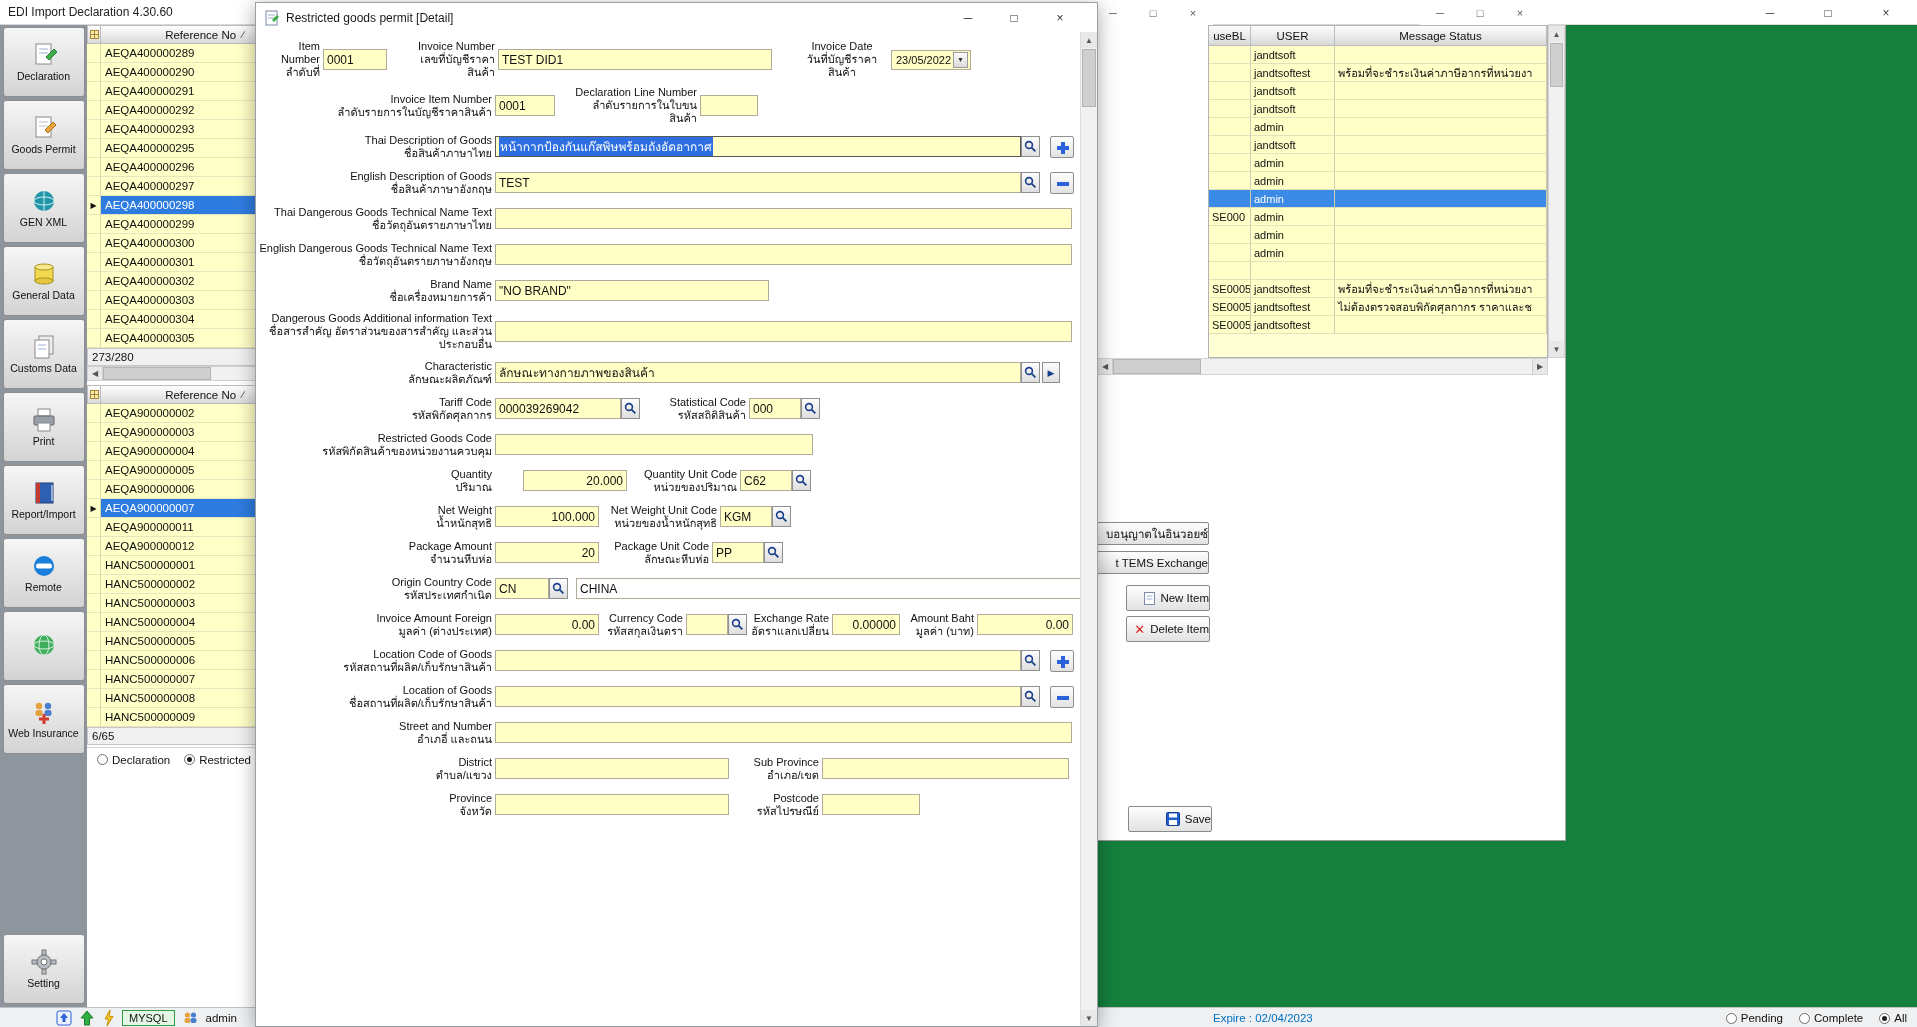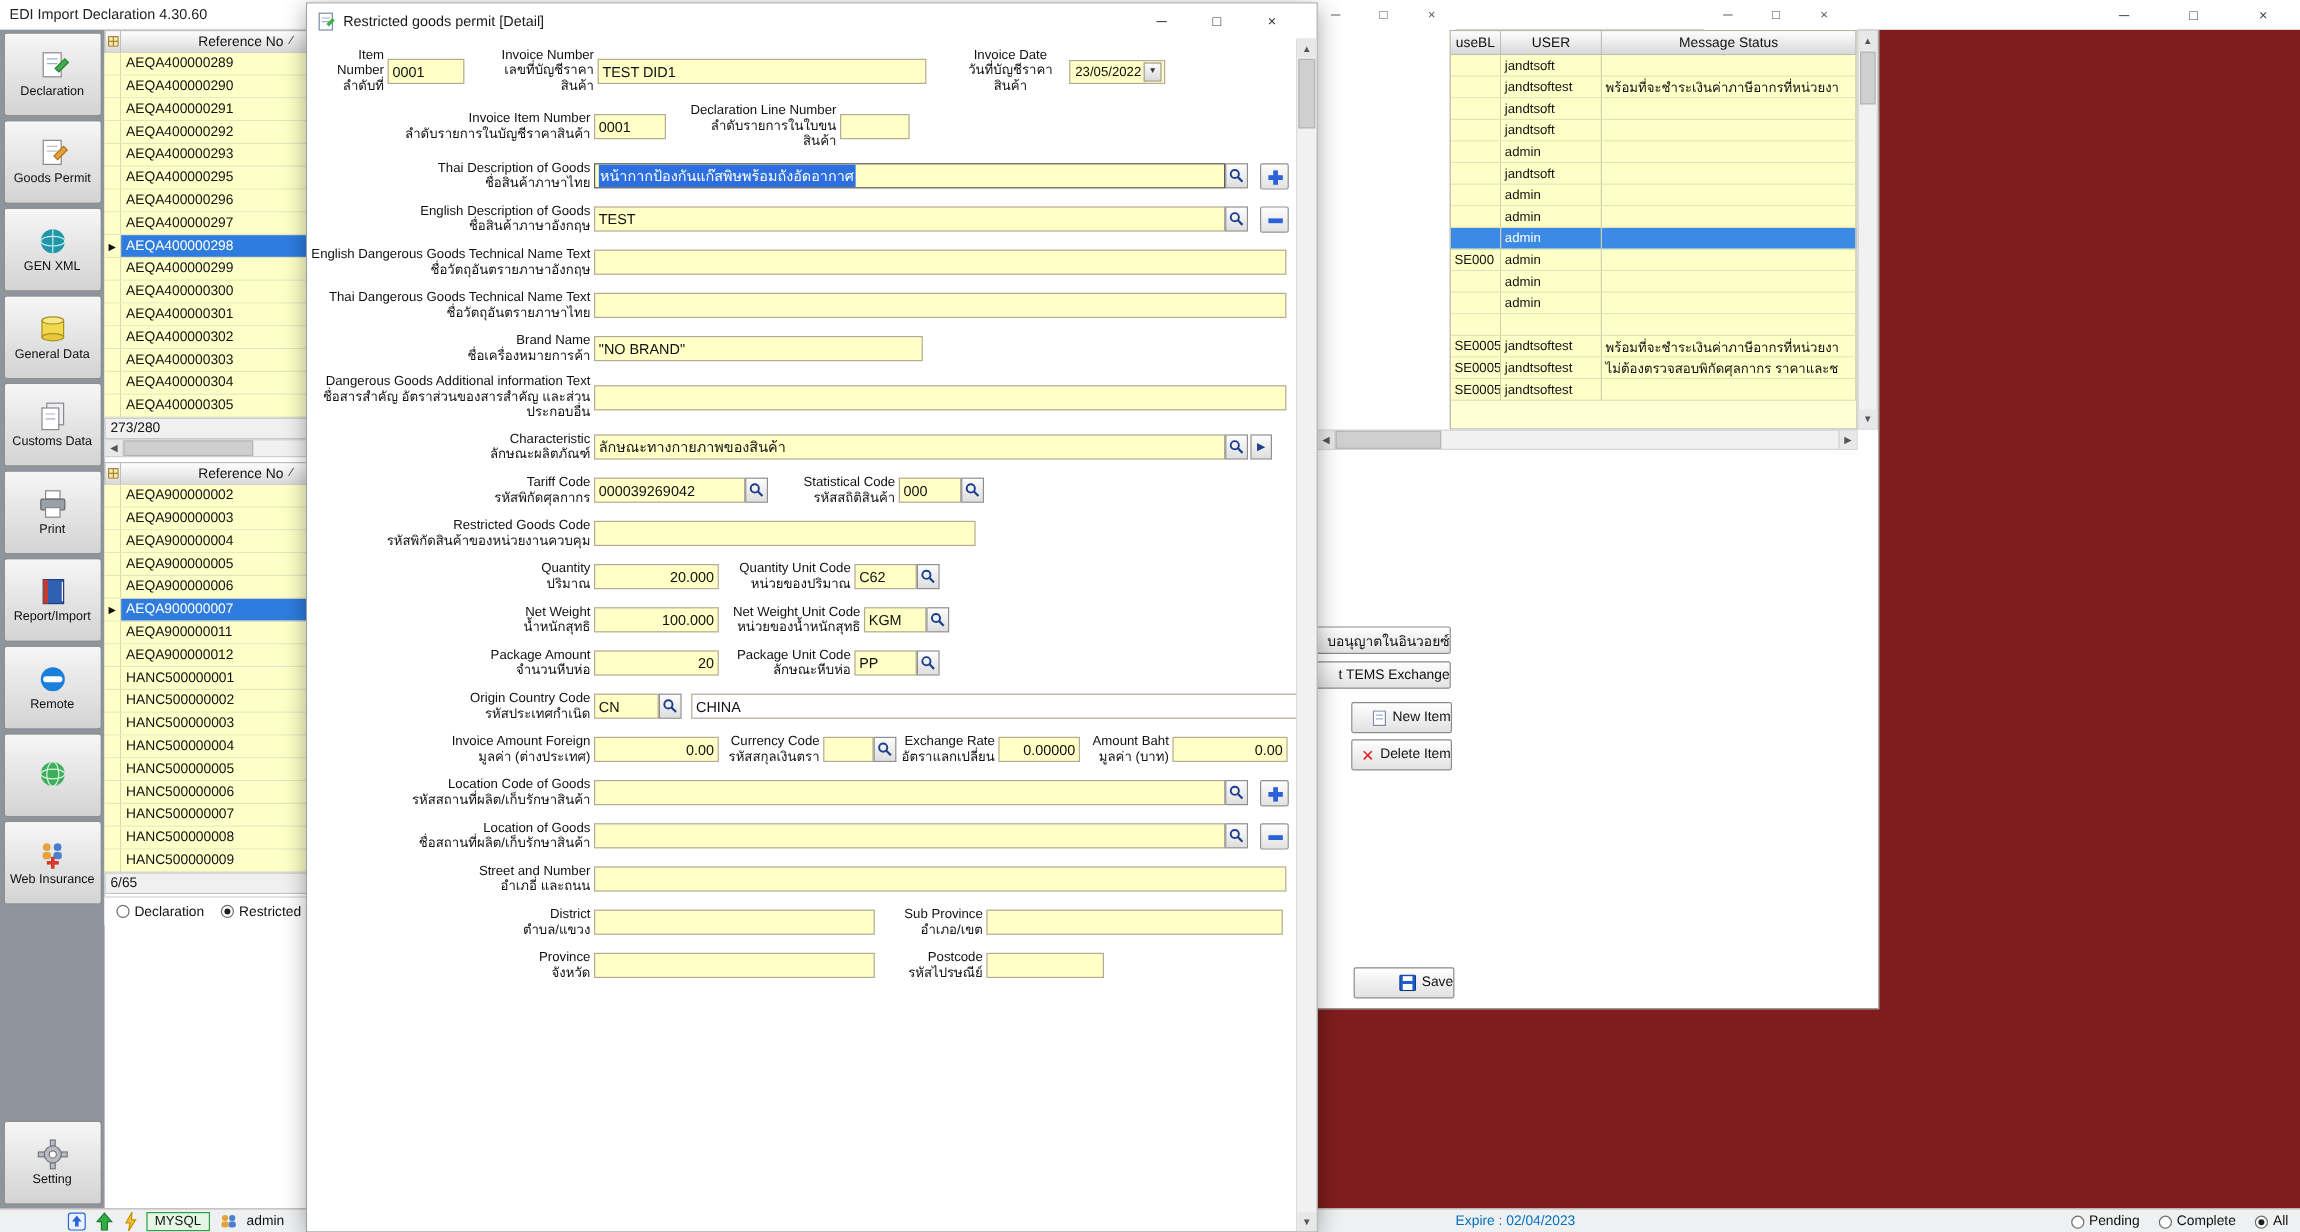--- a/index.html
+++ b/index.html
@@ -1,18 +1,18 @@
 <!DOCTYPE html>
 <html><head>
 <meta charset="utf-8">
 <style>
 *{margin:0;padding:0;box-sizing:border-box;}
 html,body{width:1917px;height:1027px;}
 body{font-family:"Liberation Sans","DejaVu Sans",sans-serif;font-size:12px;color:#111;}
-.app{position:relative;width:1917px;height:1027px;background:#7f1d1d;overflow:hidden;}
+.app{position:relative;width:1917px;height:1027px;background:#15803d;overflow:hidden;}
 
 
 .main-titlebar{position:absolute;top:0;left:0;right:0;height:25px;background:#fff;border-bottom:1px solid #d9d9d9;display:flex;align-items:center;padding-left:8px;z-index:2;}
 .main-titlebar .title{font-size:12px;color:#222;}
 .winctl{display:flex;height:25px;}
 .winctl span{width:58px;display:flex;align-items:center;justify-content:center;font-size:12px;color:#444;}
 .winctl.main{position:absolute;right:2px;top:0;}
 .ghost-ctl{position:absolute;top:0;height:25px;display:flex;z-index:3;background:#fff;}
 .ghost-ctl span{width:40px;display:flex;align-items:center;justify-content:center;font-size:11px;color:#555;}
 
@@ -681,32 +681,32 @@
             <svg width="13" height="13">
               <circle cx="5" cy="5" r="3.4" fill="none" stroke="#1b3f8b" stroke-width="1.6"></circle>
               <line x1="7.6" y1="7.6" x2="11.4" y2="11.4" stroke="#1b3f8b" stroke-width="1.8"></line>
             </svg>
           </div>
         <div class="pm ml10"></div>
       </div>
 
       <div class="frow">
         <div class="lb" style="width:234px;">
+            <span class="en">Thai Dangerous Goods Technical Name Text</span>
+            <span class="th">ชื่อวัตถุอันตรายภาษาไทย</span>
+          </div>
+        <div class="fld" style="width:577px;">
+            <span></span>
+          </div>
+      </div>
+
+      <div class="frow">
+        <div class="lb" style="width:234px;">
             <span class="en">English Dangerous Goods Technical Name Text</span>
             <span class="th">ชื่อวัตถุอันตรายภาษาอังกฤษ</span>
-          </div>
-        <div class="fld" style="width:577px;">
-            <span></span>
-          </div>
-      </div>
-
-      <div class="frow">
-        <div class="lb" style="width:234px;">
-            <span class="en">Thai Dangerous Goods Technical Name Text</span>
-            <span class="th">ชื่อวัตถุอันตรายภาษาไทย</span>
           </div>
         <div class="fld" style="width:577px;">
             <span></span>
           </div>
       </div>
 
       <div class="frow">
         <div class="lb" style="width:234px;">
             <span class="en">Brand Name</span>
             <span class="th">ชื่อเครื่องหมายการค้า</span>
@@ -780,21 +780,21 @@
         <div class="fld" style="width:318px;">
             <span></span>
           </div>
       </div>
 
       <div class="frow">
         <div class="lb" style="width:234px;">
             <span class="en">Quantity</span>
             <span class="th">ปริมาณ</span>
           </div>
-        <div class="fld num" style="width:104px;">
+        <div class="fld num" style="width:104px;margin-left:28px;">
             <span>20.000</span>
           </div>
         <div class="lb ml10" style="width:100px;">
             <span class="en">Quantity Unit Code</span>
             <span class="th">หน่วยของปริมาณ</span>
           </div>
         <div class="fld" style="width:52px;">
             <span>C62</span>
           </div>
         <div class="magbtn">

